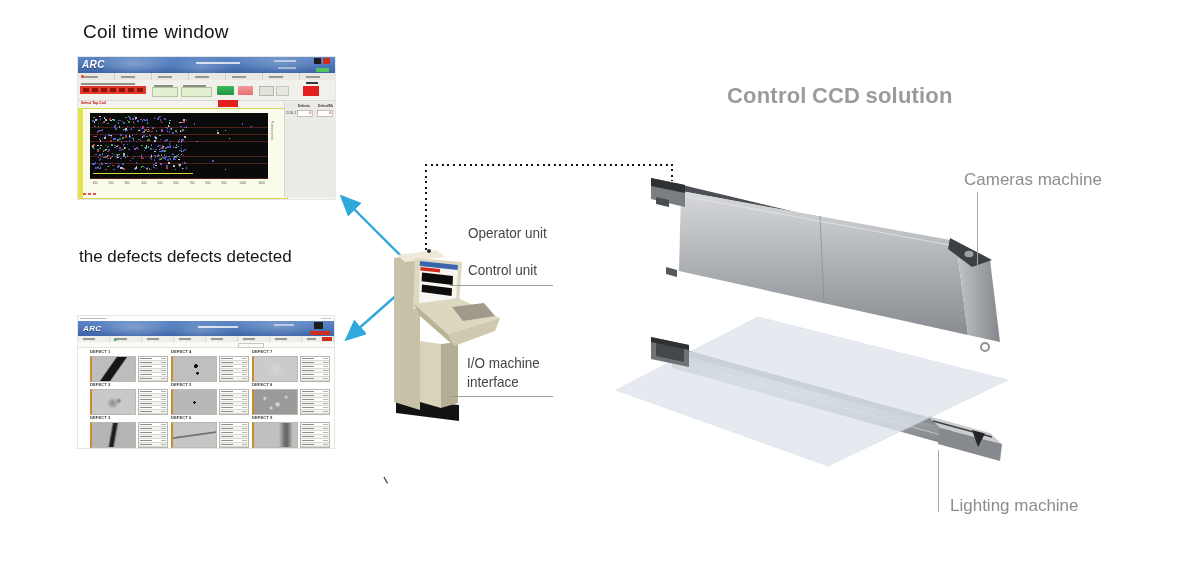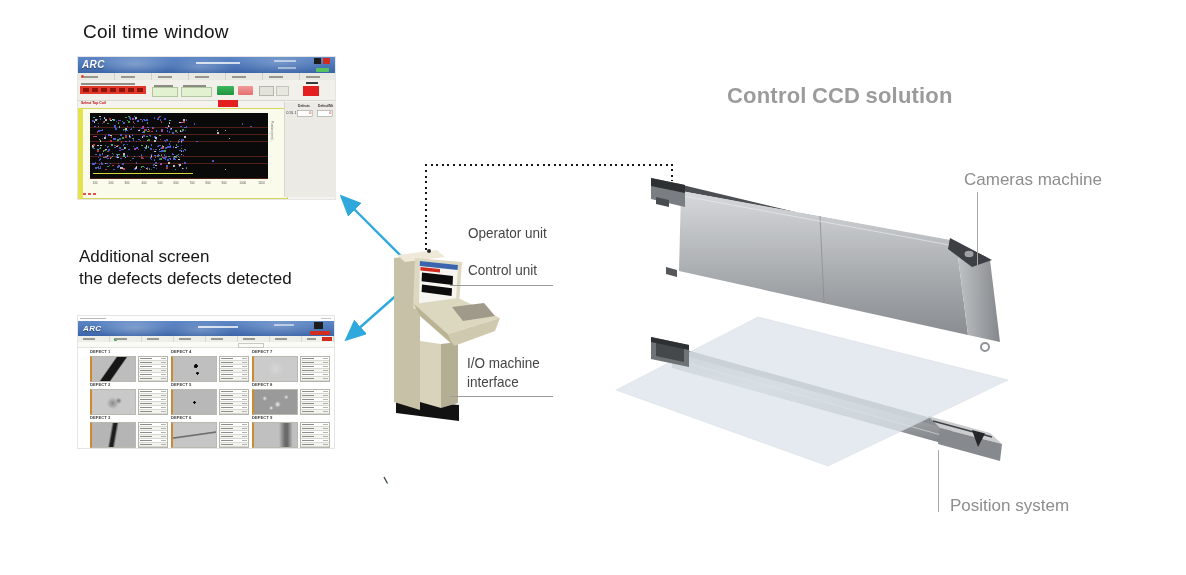--- a/index.html
+++ b/index.html
@@ -81,21 +81,20 @@
   .dimg.v7{background:radial-gradient(circle 10px at 50% 50%,#d6d6d6,transparent 80%),#cbcbcb;}
   .dimg.v8{background:radial-gradient(circle 3px at 25% 35%,#e8e8e8,transparent 80%),radial-gradient(circle 4px at 55% 60%,#ededed,transparent 80%),radial-gradient(circle 3px at 75% 30%,#e2e2e2,transparent 80%),radial-gradient(circle 2.5px at 40% 75%,#efefef,transparent 85%),#9a9a9a;}
   .dimg.v9{background:linear-gradient(90deg,transparent 58%,#6a6a6a 72% 78%,transparent 90%),#c0c0c0;}
 </style>
 </head>
 <body>
 
 <div class="abs h-title" style="left:83px;top:21px;">Coil time window</div>
 
 <div class="abs" style="left:79px;top:246px;">
-  <div class="h-title2">Additional screen</div>
   <div class="h-title2">the defects defects detected</div>
 </div>
 
 <div class="abs sol-title" style="left:727px;top:83px;">Control CCD solution</div>
 
 <div class="abs win" style="left:78px;top:57px;width:257px;height:142px;">
 
   <div class="abs arc-header" style="left:0;top:0;width:257px;height:16px;">
     <span class="abs arc-logo" style="left:4px;top:2px;">ARC</span>
     <div class="abs wbar" style="left:118px;top:5px;width:44px;"></div>
@@ -985,13 +984,13 @@
     <polygon points="928,416 990,433 1002,444 940,428" fill="#caccce"></polygon>
     <polygon points="940,428 1002,444 1000,461 938,444" fill="#86898d"></polygon>
     <line x1="933" y1="421" x2="992" y2="437" stroke="#3f4245" stroke-width="1.6"></line>
     <polygon points="972,430 985,433.5 978,447" fill="#232527"></polygon>
   </g>
 </svg>
 
 <div class="abs part-label" style="left:964px;top:170px;">Cameras machine</div>
 <div class="abs leader-v" style="left:977px;top:192px;height:104px;"></div>
 <div class="abs leader-v" style="left:938px;top:450px;height:62px;"></div>
-<div class="abs part-label" style="left:950px;top:496px;">Position system</div>
+<div class="abs part-label" style="left:950px;top:496px;">Lighting machine</div>
 
 </body></html>

